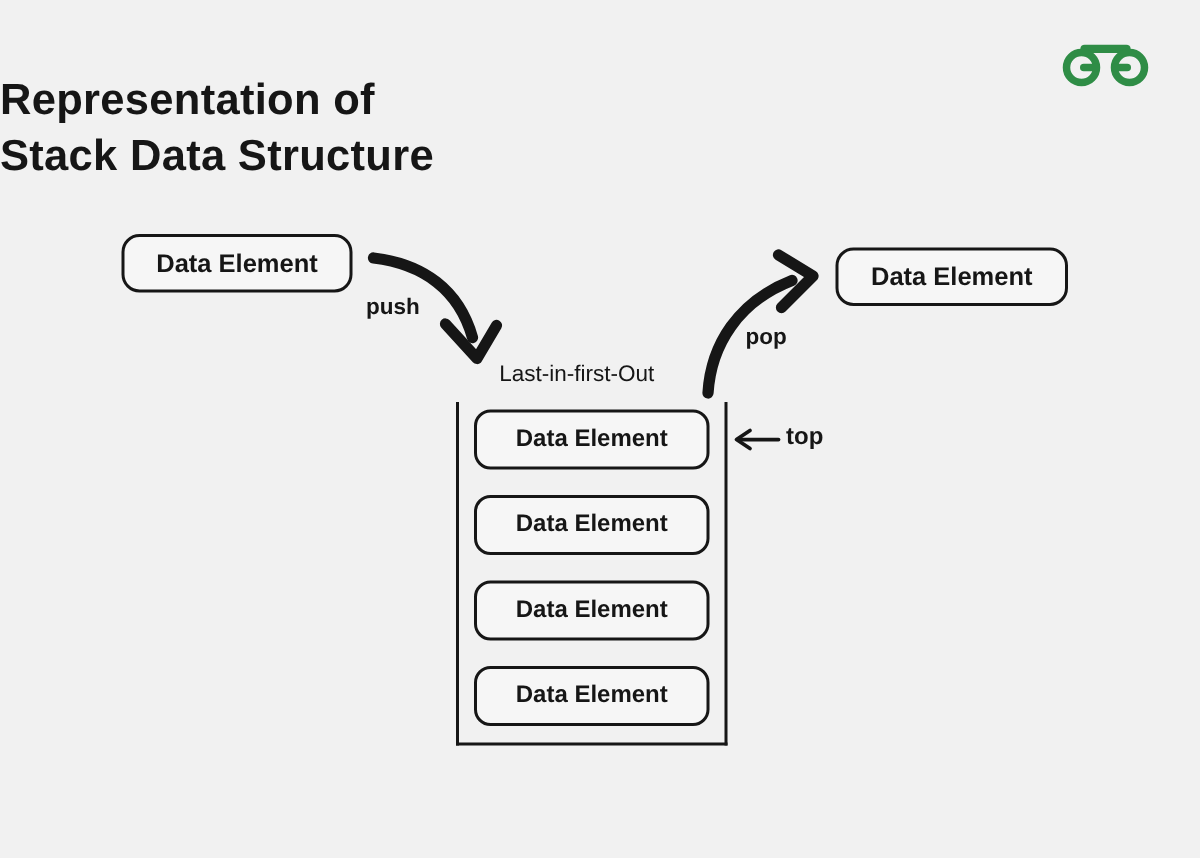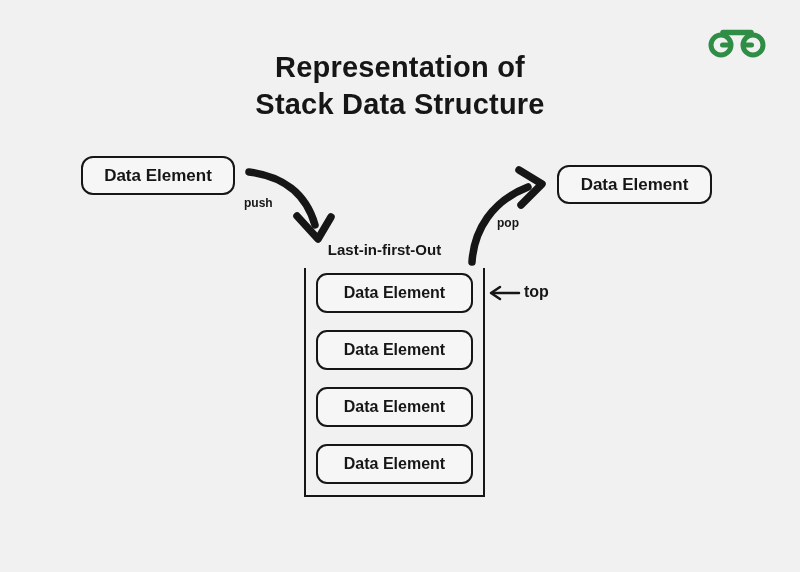--- a/index.html
+++ b/index.html
@@ -15,21 +15,21 @@
     width: 800px;
     height: 572px;
     background: var(--bg);
     font-family: "Liberation Sans", sans-serif;
     color: var(--ink);
     overflow: hidden;
   }
   .title {
     position: absolute;
     top: 49px; left: 0; right: 0;
-    text-align: center;
+    text-align: left;
     font-size: 29px;
     font-weight: 800;
     line-height: 37px;
     letter-spacing: 0.2px;
   }
   .logo {
     position: absolute;
     left: 706px; top: 24px;
     width: 62px; height: 38px;
   }
@@ -43,29 +43,29 @@
     justify-content: center;
     font-weight: 700;
     font-size: 17px;
     white-space: nowrap;
   }
   .pill-left  { left: 81px;  top: 156px; width: 154px; height: 39px; }
   .pill-right { left: 557px; top: 165px; width: 155px; height: 39px; }
   .arrow-label {
     position: absolute;
     font-weight: 700;
-    font-size: 12px;
+    font-size: 15px;
   }
   .label-push { left: 244px; top: 196px; }
   .label-pop  { left: 497px; top: 216px; text-align: center; }
   .lifo-caption {
     position: absolute;
     left: 294px; top: 241px; width: 181px;
     text-align: center;
-    font-weight: 700;
+    font-weight: 400;
     font-size: 15px;
     white-space: nowrap;
   }
   .stack-frame {
     position: absolute;
     left: 304px; top: 268px;
     width: 181px; height: 229px;
     border-left: 2px solid var(--ink);
     border-right: 2px solid var(--ink);
     border-bottom: 2px solid var(--ink);

